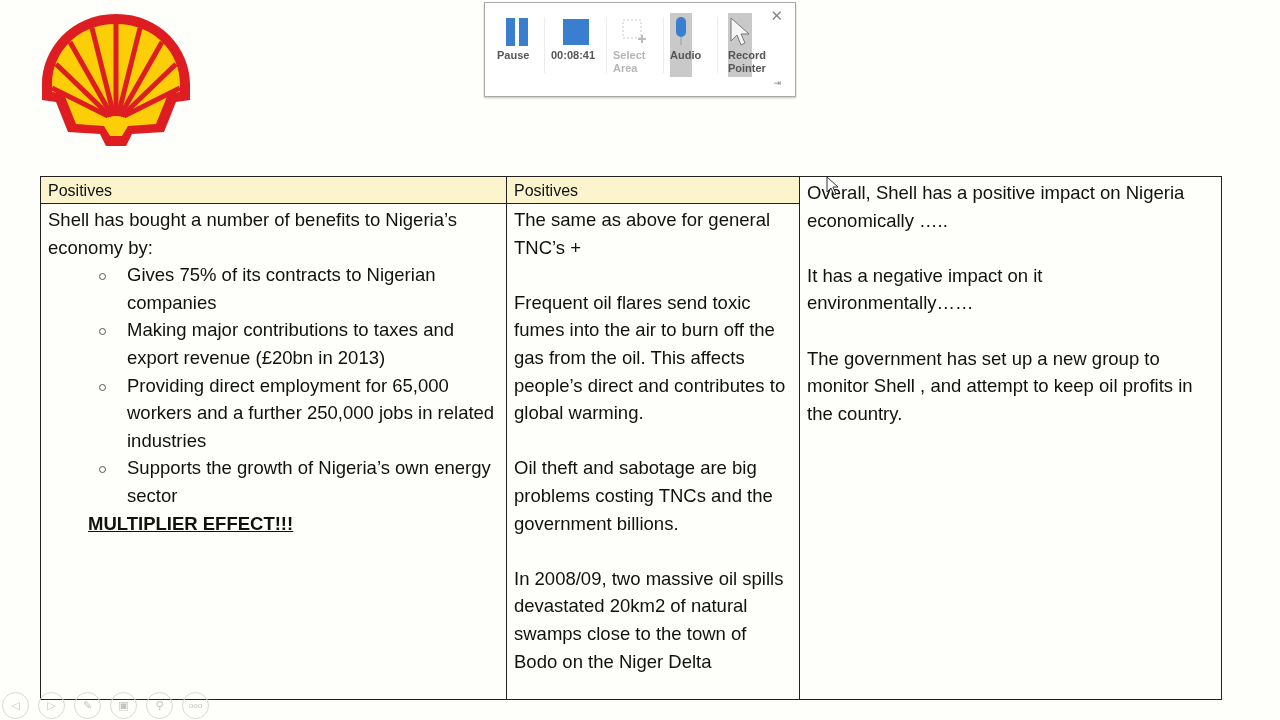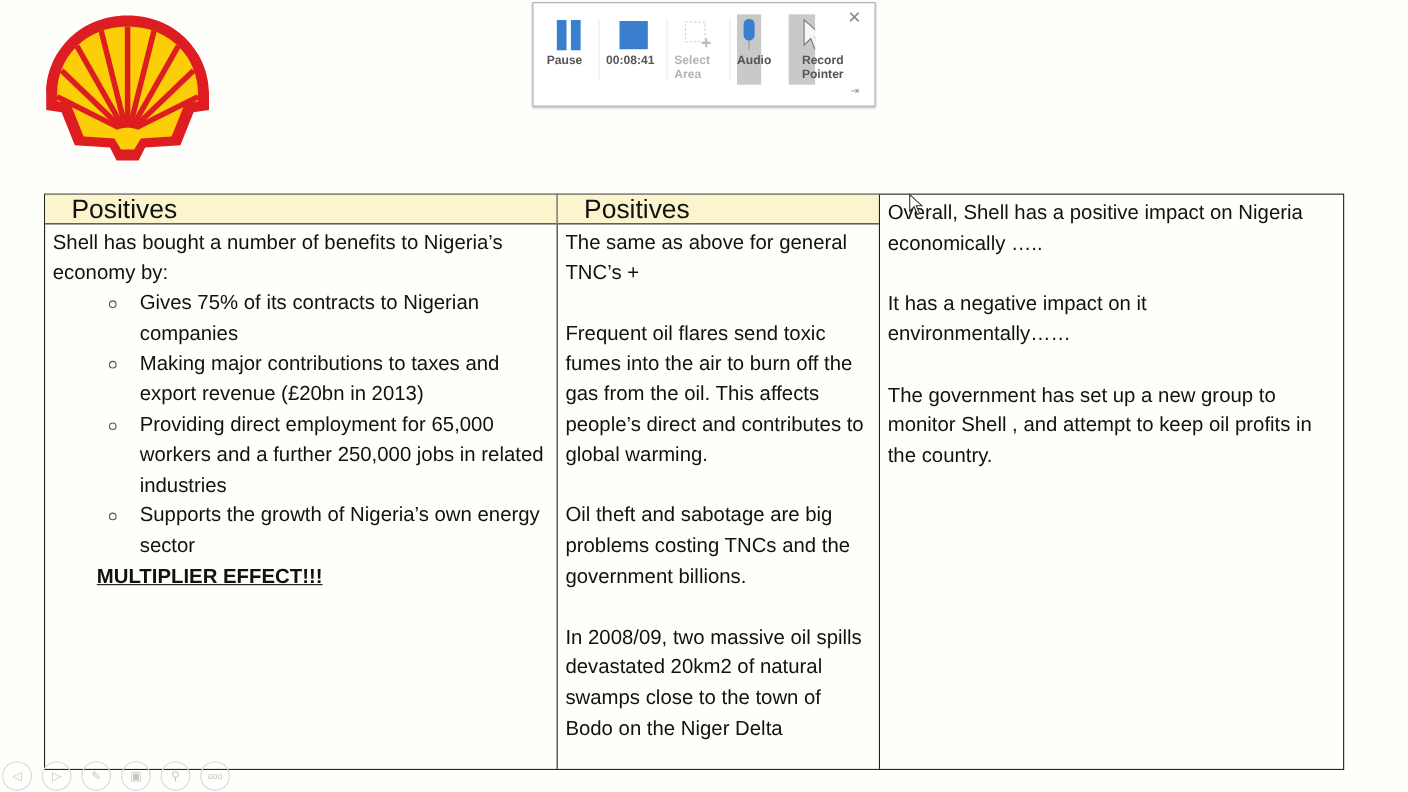--- a/index.html
+++ b/index.html
@@ -31,21 +31,21 @@
 
   
   .grid {
     position:absolute; left:40px; top:176px; width:1182px; height:524px;
     border:1.5px solid #222; box-sizing:border-box; background:#fefefa;
   }
   .col { position:absolute; top:0; bottom:0; box-sizing:border-box; }
   .col + .col { border-left:1.5px solid #222; }
   .col-h {
     height:27px; background:#fbf4cd; border-bottom:1.5px solid #222;
-    box-sizing:border-box; font-size:24px; line-height:27px; padding-left:24px;
+    box-sizing:border-box; font-size:16px; line-height:27px; padding-left:7px;
   }
   .col-b { padding:2px 8px 0 7px; font-size:18.5px; line-height:27.6px; }
   .para { margin:0 0 27.6px 0; }
   .para.tight { margin:0; }
   ul.sub { list-style:none; margin:0; padding:0 0 0 79px; }
   ul.sub li { position:relative; }
   ul.sub li::before {
     content:""; position:absolute; left:-28px; top:12px; width:5px; height:5px;
     border:1px solid #555; border-radius:50%;
   }
@@ -116,21 +116,21 @@
   <div class="rec-btn active" style="left:185px;width:22px;">
     <div class="ico">
         <svg width="16" height="30">
           <rect x="3" y="0" width="10" height="20" rx="5" fill="#3a7fcf"></rect>
           <path d="M8 20 v8" stroke="#aaa" stroke-width="1.5"></path>
         </svg>
       </div>
     <div class="lbl">Audio</div>
   </div>
   <div class="rec-sep" style="left:232px;"></div>
-  <div class="rec-btn active" style="left:232px;width:24px;padding-left:12px;">
+  <div class="rec-btn active" style="left:243px;width:24px;">
     <div class="ico">
         <svg width="22" height="30">
           <path d="M2 1 L2 24 L8 18 L12 28 L16 26 L12 17 L20 17 Z" fill="#f6f6f6" stroke="#777" stroke-width="1"></path>
         </svg>
       </div>
     <div class="lbl">Record</div>
     <div class="lbl">Pointer</div>
   </div>
   <div class="rec-close">✕</div>
   <div class="rec-pin">⇥</div>

